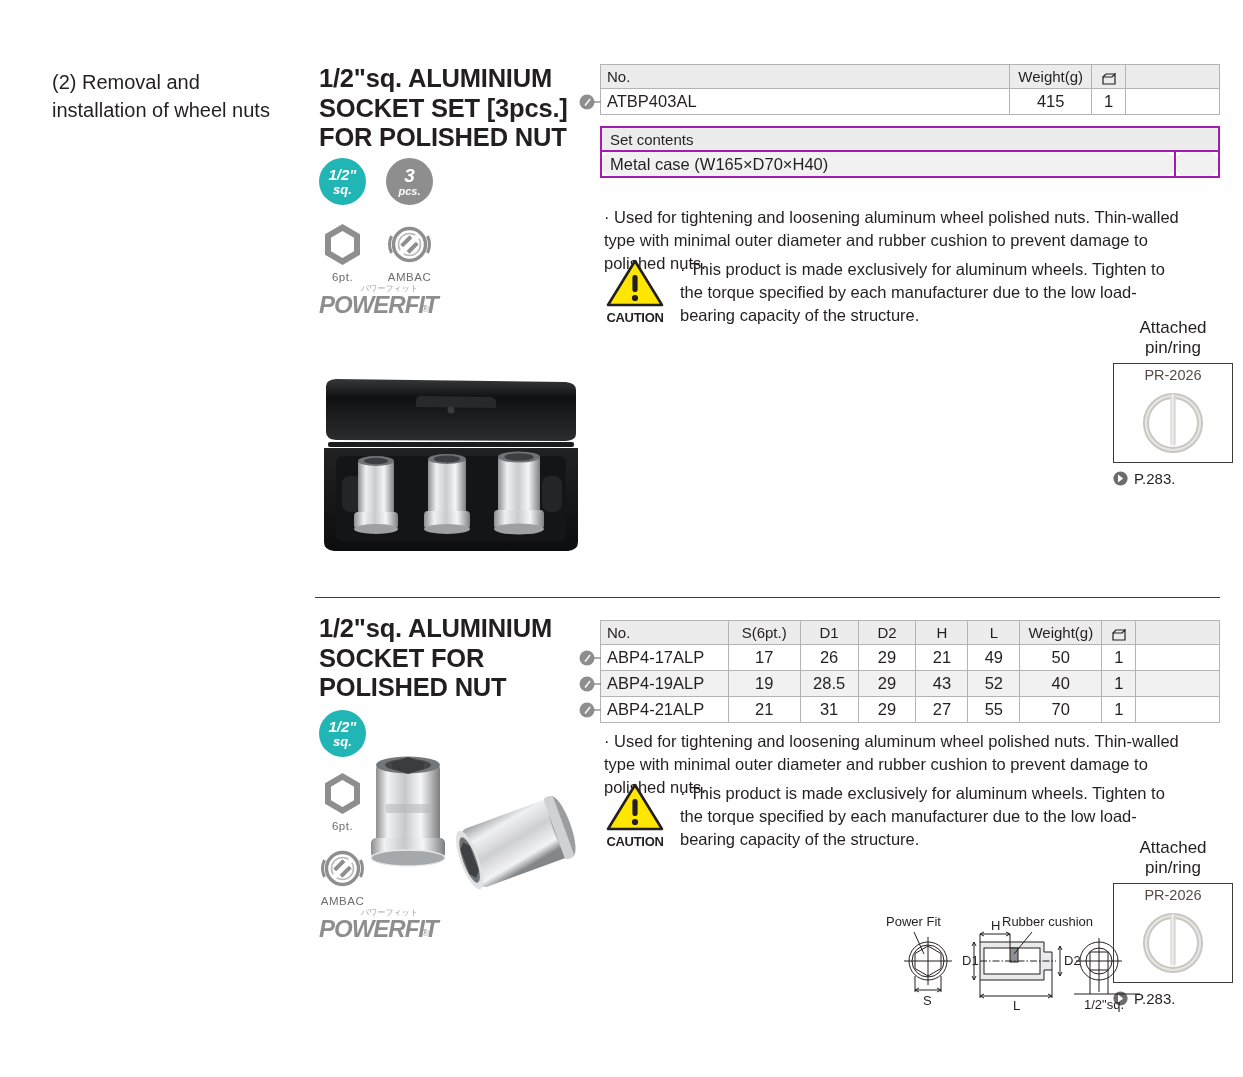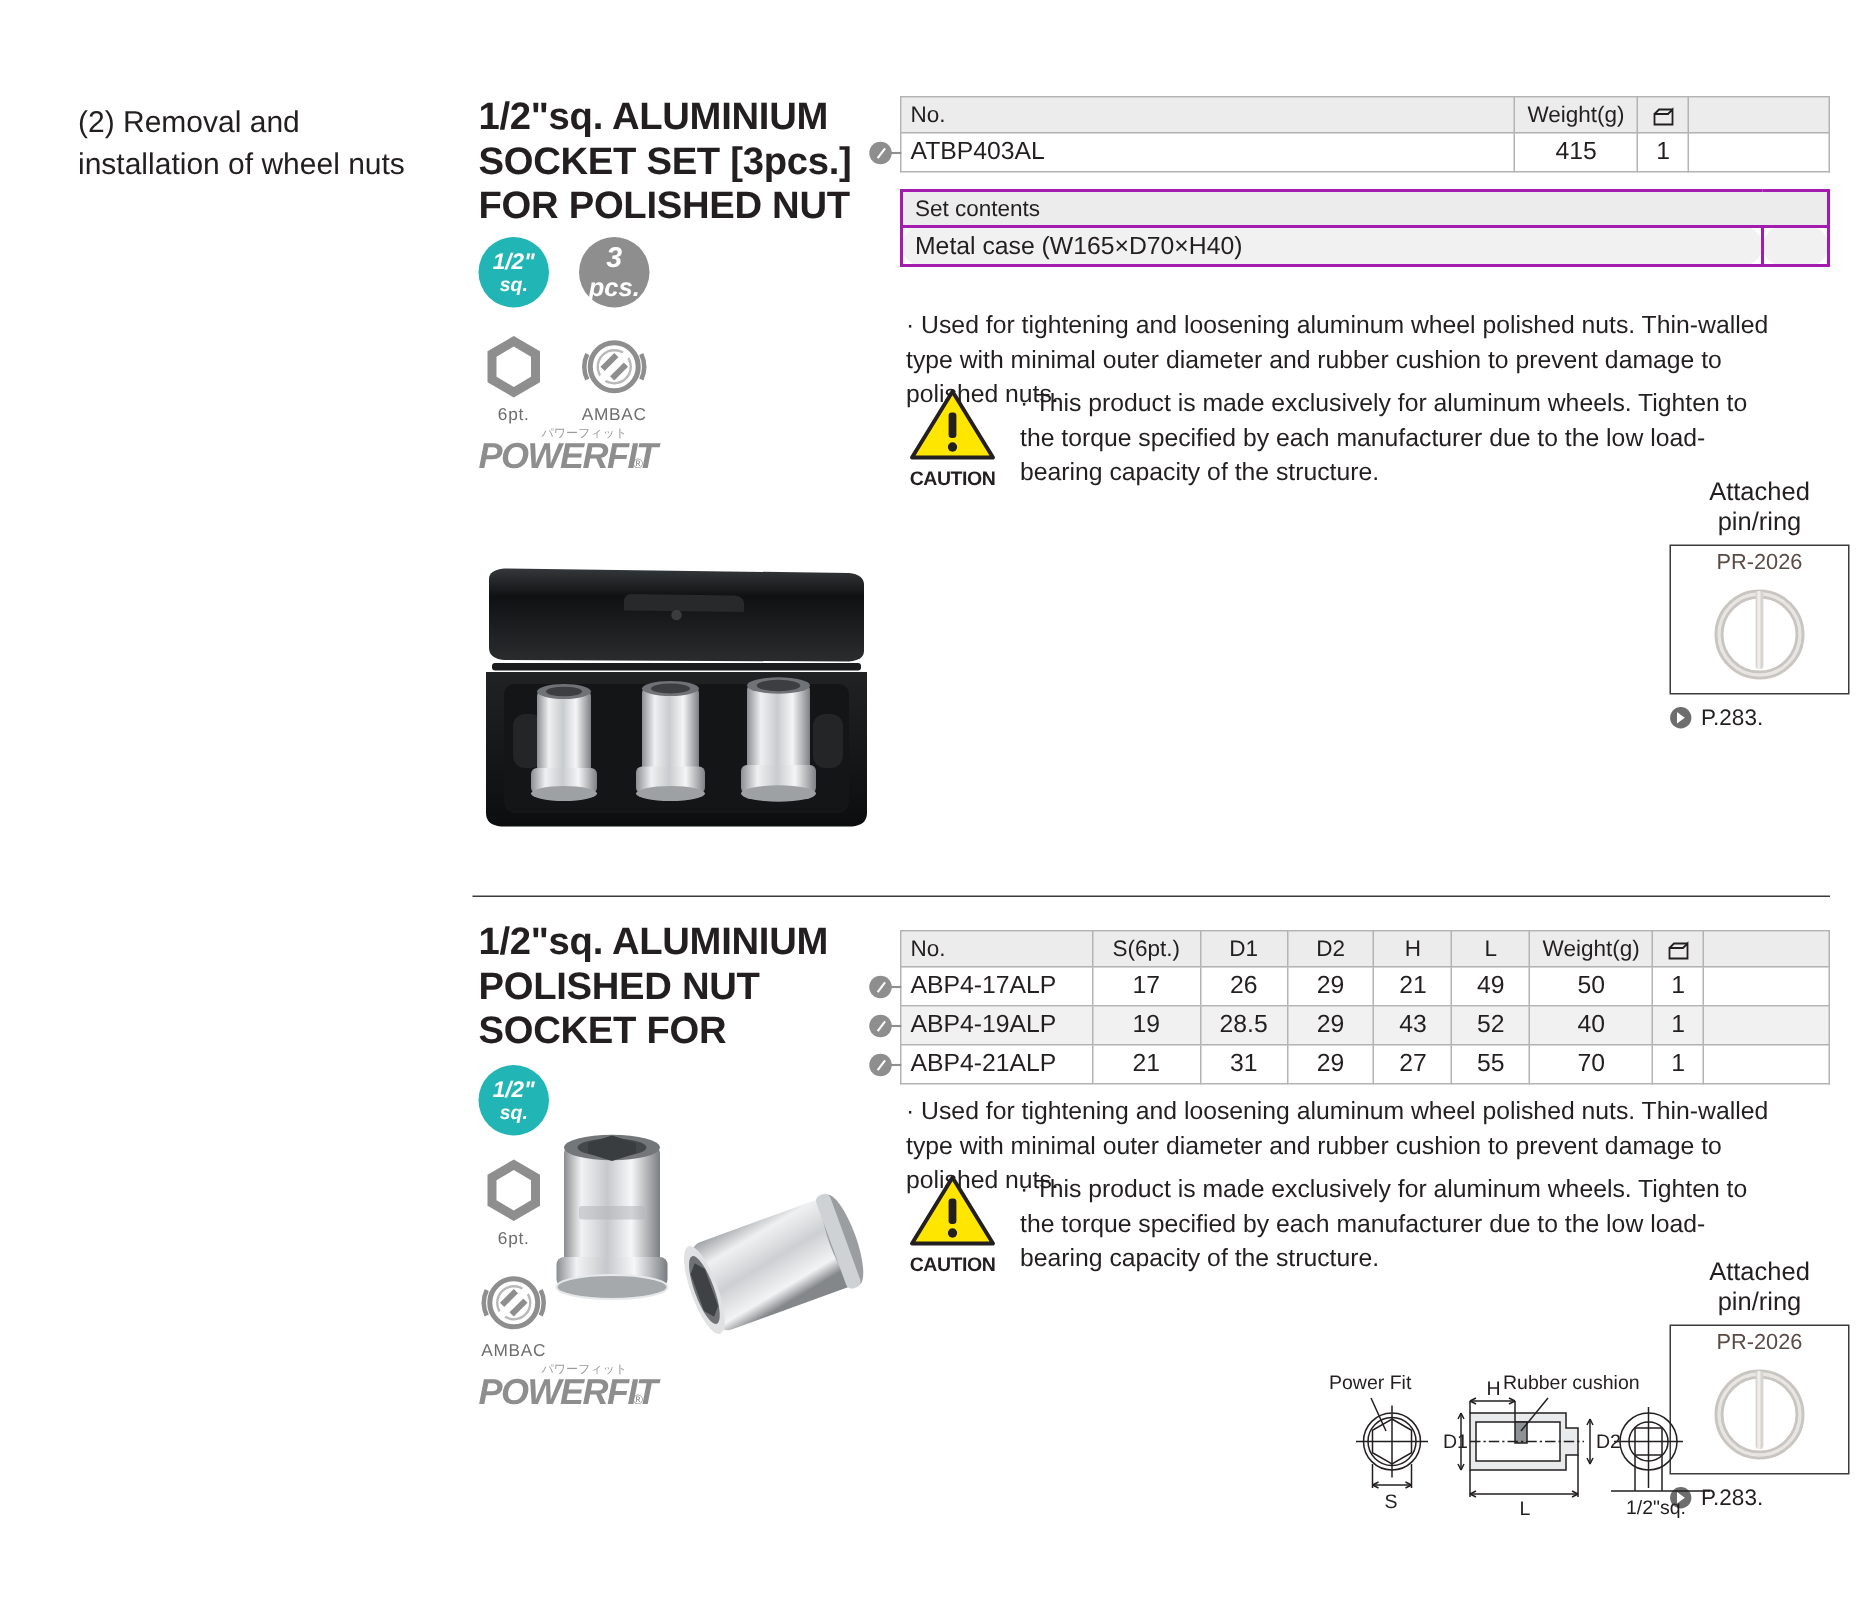--- a/index.html
+++ b/index.html
@@ -134,21 +134,21 @@
       <div class="badge-row">
         <div class="badge">
           <div class="badge-circle badge-teal">
             <span class="b-top">1/2"</span>
             <span class="b-bot">sq.</span>
           </div>
         </div>
         <div class="badge">
           <div class="badge-circle badge-gray">
             <span class="b-top" style="font-size:19px;">3</span>
-            <span class="b-bot" style="font-size:17px;">pcs.</span>
+            <span class="b-bot" style="font-size:11px;">pcs.</span>
           </div>
         </div>
       </div>
 
       <div class="badge-row" style="margin-top:16px;">
         <div class="badge hex-badge">
           <svg width="47" height="47" viewBox="0 0 47 47">
             <path d="M23.5 3 L41 13.2 L41 33.8 L23.5 44 L6 33.8 L6 13.2 Z" fill="#8e8e8e"></path>
             <path d="M23.5 10 L35 16.8 L35 30.2 L23.5 37 L12 30.2 L12 16.8 Z" fill="#ffffff"></path>
           </svg>
@@ -312,22 +312,22 @@
       </div>
     </div>
   </div>
 
   <div class="divider"></div>
 
   <div>
 
     <div class="prod-title" style="top:614px;">
       <div>1/2"sq. ALUMINIUM</div>
+      <div>SOCKET FOR</div>
       <div>POLISHED NUT</div>
-      <div>SOCKET FOR</div>
     </div>
 
     <div class="badges" style="top:710px;">
       <div class="badge">
         <div class="badge-circle badge-teal">
           <span class="b-top">1/2"</span>
           <span class="b-bot">sq.</span>
         </div>
       </div>
       <div class="badge hex-badge" style="margin-top:13px;">

